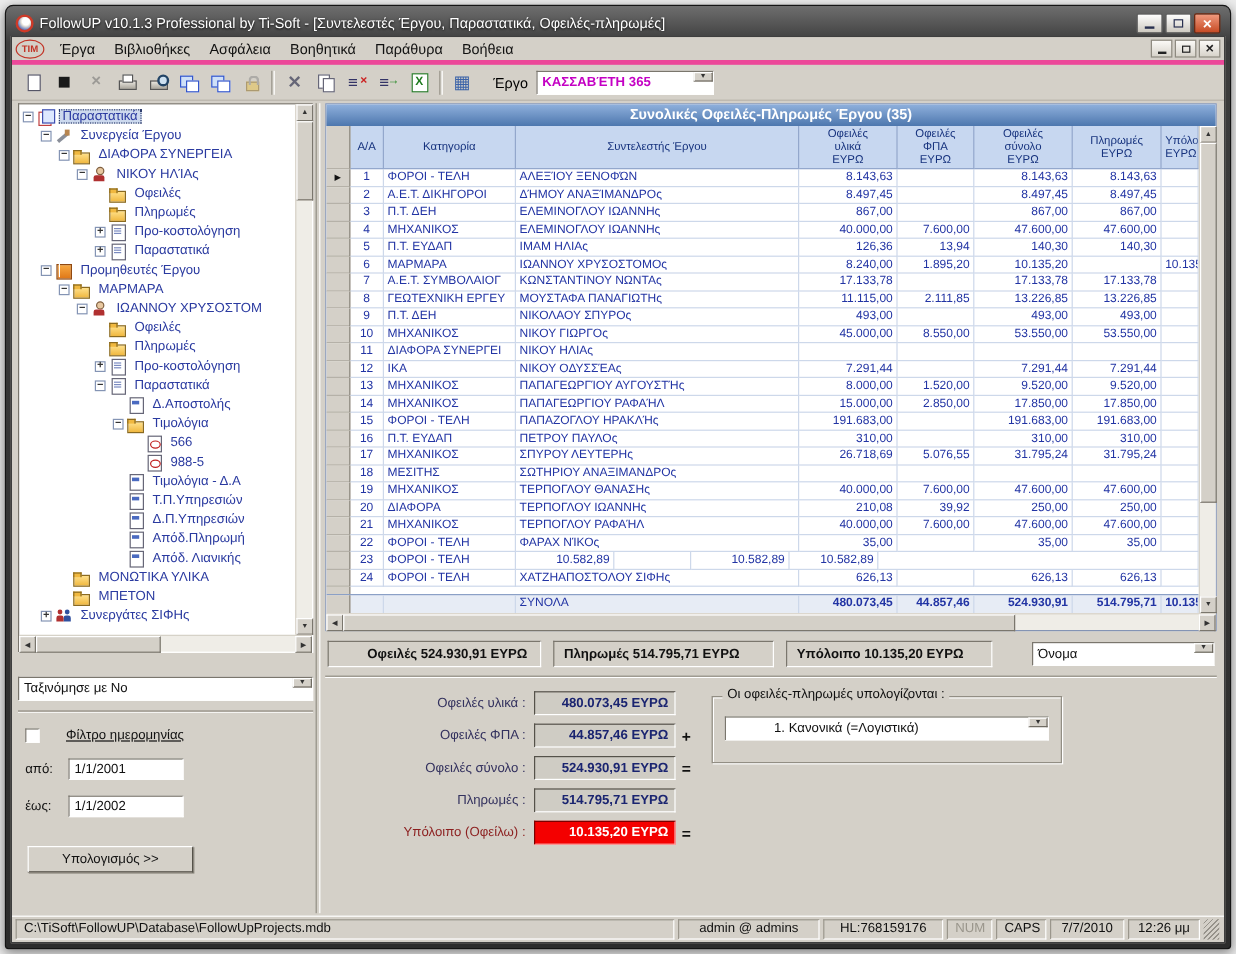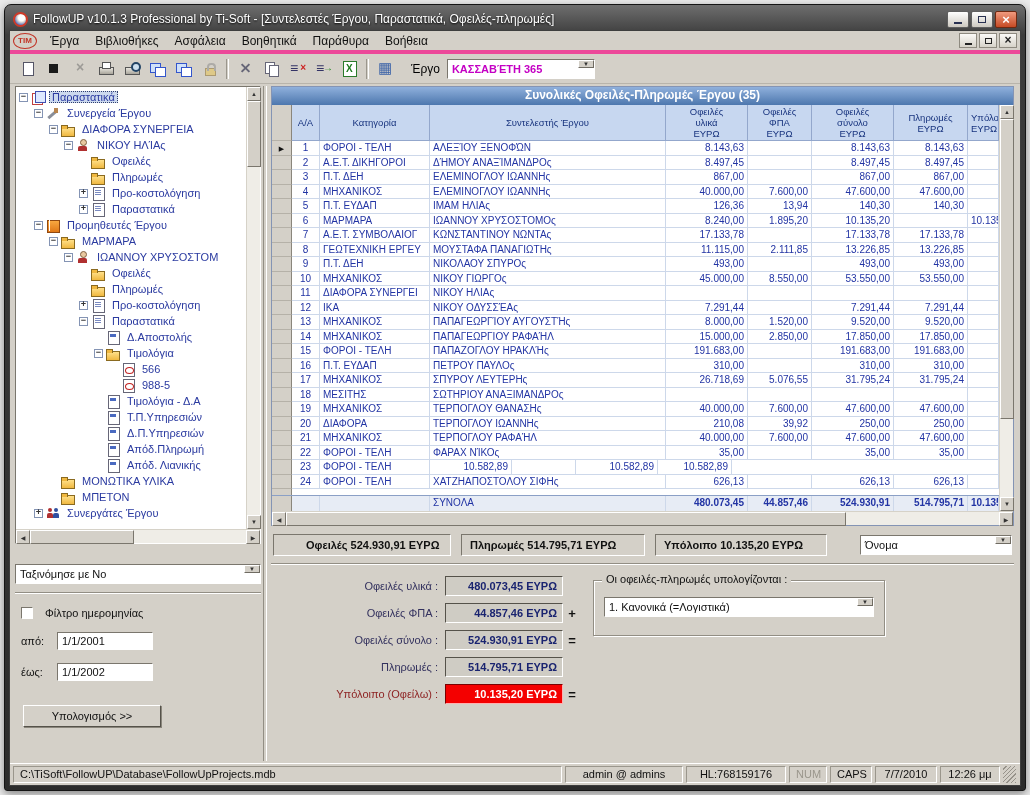--- a/index.html
+++ b/index.html
@@ -131,21 +131,21 @@
 .sb-btn.left::before{content:"◀";} .sb-btn.right::before{content:"▶";}
 .sb-thumb { width:14px; flex:none; background:#d4d0c8; border:1px solid; border-color:#fff #7a766d #7a766d #fff; }
 .sb-thumb-h { height:14px; flex:none; background:#d4d0c8; border:1px solid; border-color:#fff #7a766d #7a766d #fff; }
 .sb-space { flex:1; }
 
 .sort-combo { margin-top:20px; flex:none; }
 
 
 .filter-box { margin-top:8px; flex:1; border-top:1px solid #928e84; box-shadow:inset 0 1px 0 #fff;
   padding:14px 6px 0 6px; font-size:11px; color:#111; }
-.chk-row { display:flex; align-items:center; gap:12px; }
+.chk-row { display:flex; align-items:center; gap:22px;text-decoration:underline; }
 .checkbox { width:12px; height:12px; flex:none; background:#fff; border:1px solid; border-color:#7a766d #fff #fff #7a766d; }
 .f-row { display:flex; align-items:center; margin-top:13px; }
 .f-label { width:36px; }
 .field { width:96px; height:18px; background:#fff; border:1px solid; border-color:#7a766d #fff #fff #7a766d;
   font-size:11px; line-height:16px; padding:0 4px; }
 .calc-btn { margin-top:24px; margin-left:2px; width:138px; height:22px; background:#d4d0c8;
   border:1px solid; border-color:#fff #55524a #55524a #fff; box-shadow:1px 1px 0 #8a867c;
   font-size:11px; text-align:center; line-height:20px; }
 
 
@@ -193,21 +193,21 @@
 .calc-row { display:flex; align-items:center; height:20px; margin-bottom:7px; }
 .calc-label { width:132px; text-align:right; font-size:11px; color:#33315e; padding-right:7px; white-space:nowrap; }
 .calc-label.redlbl { color:#8c1f1f; }
 .calc-box { width:118px; height:20px; border:1px solid; border-color:#55524a #fff #fff #55524a;
   background:#cfccc4; font-size:11px; font-weight:bold; color:#1a2470; line-height:18px; text-align:right; padding:0 5px; white-space:nowrap; }
 .calc-box.red { background:#f40000; color:#fff; border-color:#7a0000 #ffb0b0 #ffb0b0 #7a0000; }
 .calc-op { width:18px; text-align:center; font-weight:bold; font-size:13px; color:#111; }
 .calc-group { position:absolute; left:322px; top:16px; width:292px; height:56px;
   border:1px solid #928e84; box-shadow:inset 1px 1px 0 #fff, 1px 1px 0 #fff; }
 .group-title { position:absolute; top:-8px; left:8px; background:#d4d0c8; font-size:11px; color:#111; padding:0 4px; white-space:nowrap; }
-.method-combo { margin:16px 10px 0; }
+.method-combo { margin:16px 10px 0;padding-left:36px; }
 
 
 .statusbar { height:22px; flex:none; display:flex; gap:3px; padding:2px 4px 2px 3px; border-top:1px solid #fff; }
 .seg { border:1px solid; border-color:#9a968c #fff #fff #9a968c; font-size:11px; line-height:15px;
   padding:0 6px; color:#111; white-space:nowrap; overflow:hidden; }
 .seg.path { flex:1; }
 .seg.ctr { text-align:center; }
 .seg.dim { color:#9a968c; }
 .w-admin{width:118px;} .w-hl{width:100px;} .w-num{width:38px;} .w-caps{width:42px;} .w-date{width:62px;} .w-time{width:60px;}
 .grip { width:13px; border:none; background:repeating-linear-gradient(135deg,#d4d0c8 0 2px,#96928a 2px 3px); }
@@ -438,21 +438,21 @@
                   <span class="tlabel" data-name="tree-item-label">ΜΟΝΩΤΙΚΑ ΥΛΙΚΑ</span>
                 </div>
                 <div class="tree-row" data-name="tree-item" style="padding-left: 33px;">
                   <span class="exp-spacer" data-name="tree-indent"></span>
                   <span class="tic tic-folder" data-name="folder-icon"></span>
                   <span class="tlabel" data-name="tree-item-label">ΜΠΕΤΟΝ</span>
                 </div>
                 <div class="tree-row" data-name="tree-item" style="padding-left: 18px;">
                   <span class="exp" data-name="expand-icon">+</span>
                   <span class="tic tic-people" data-name="people-icon"></span>
-                  <span class="tlabel" data-name="tree-item-label">Συνεργάτες Έργου</span>
+                  <span class="tlabel" data-name="tree-item-label">Συνεργάτες ΣΙΦΗς</span>
                 </div>
               </div>
             <div class="vscroll" data-name="tree-vertical-scrollbar">
               <div class="sb-btn up" data-name="scroll-up-icon"></div>
               <div class="sb-thumb" style="height:66px" data-name="scrollbar-thumb"></div>
               <div class="sb-space" data-name="scrollbar-track"></div>
               <div class="sb-btn down" data-name="scroll-down-icon"></div>
             </div>
           </div>
           <div class="hscroll" data-name="tree-horizontal-scrollbar">

